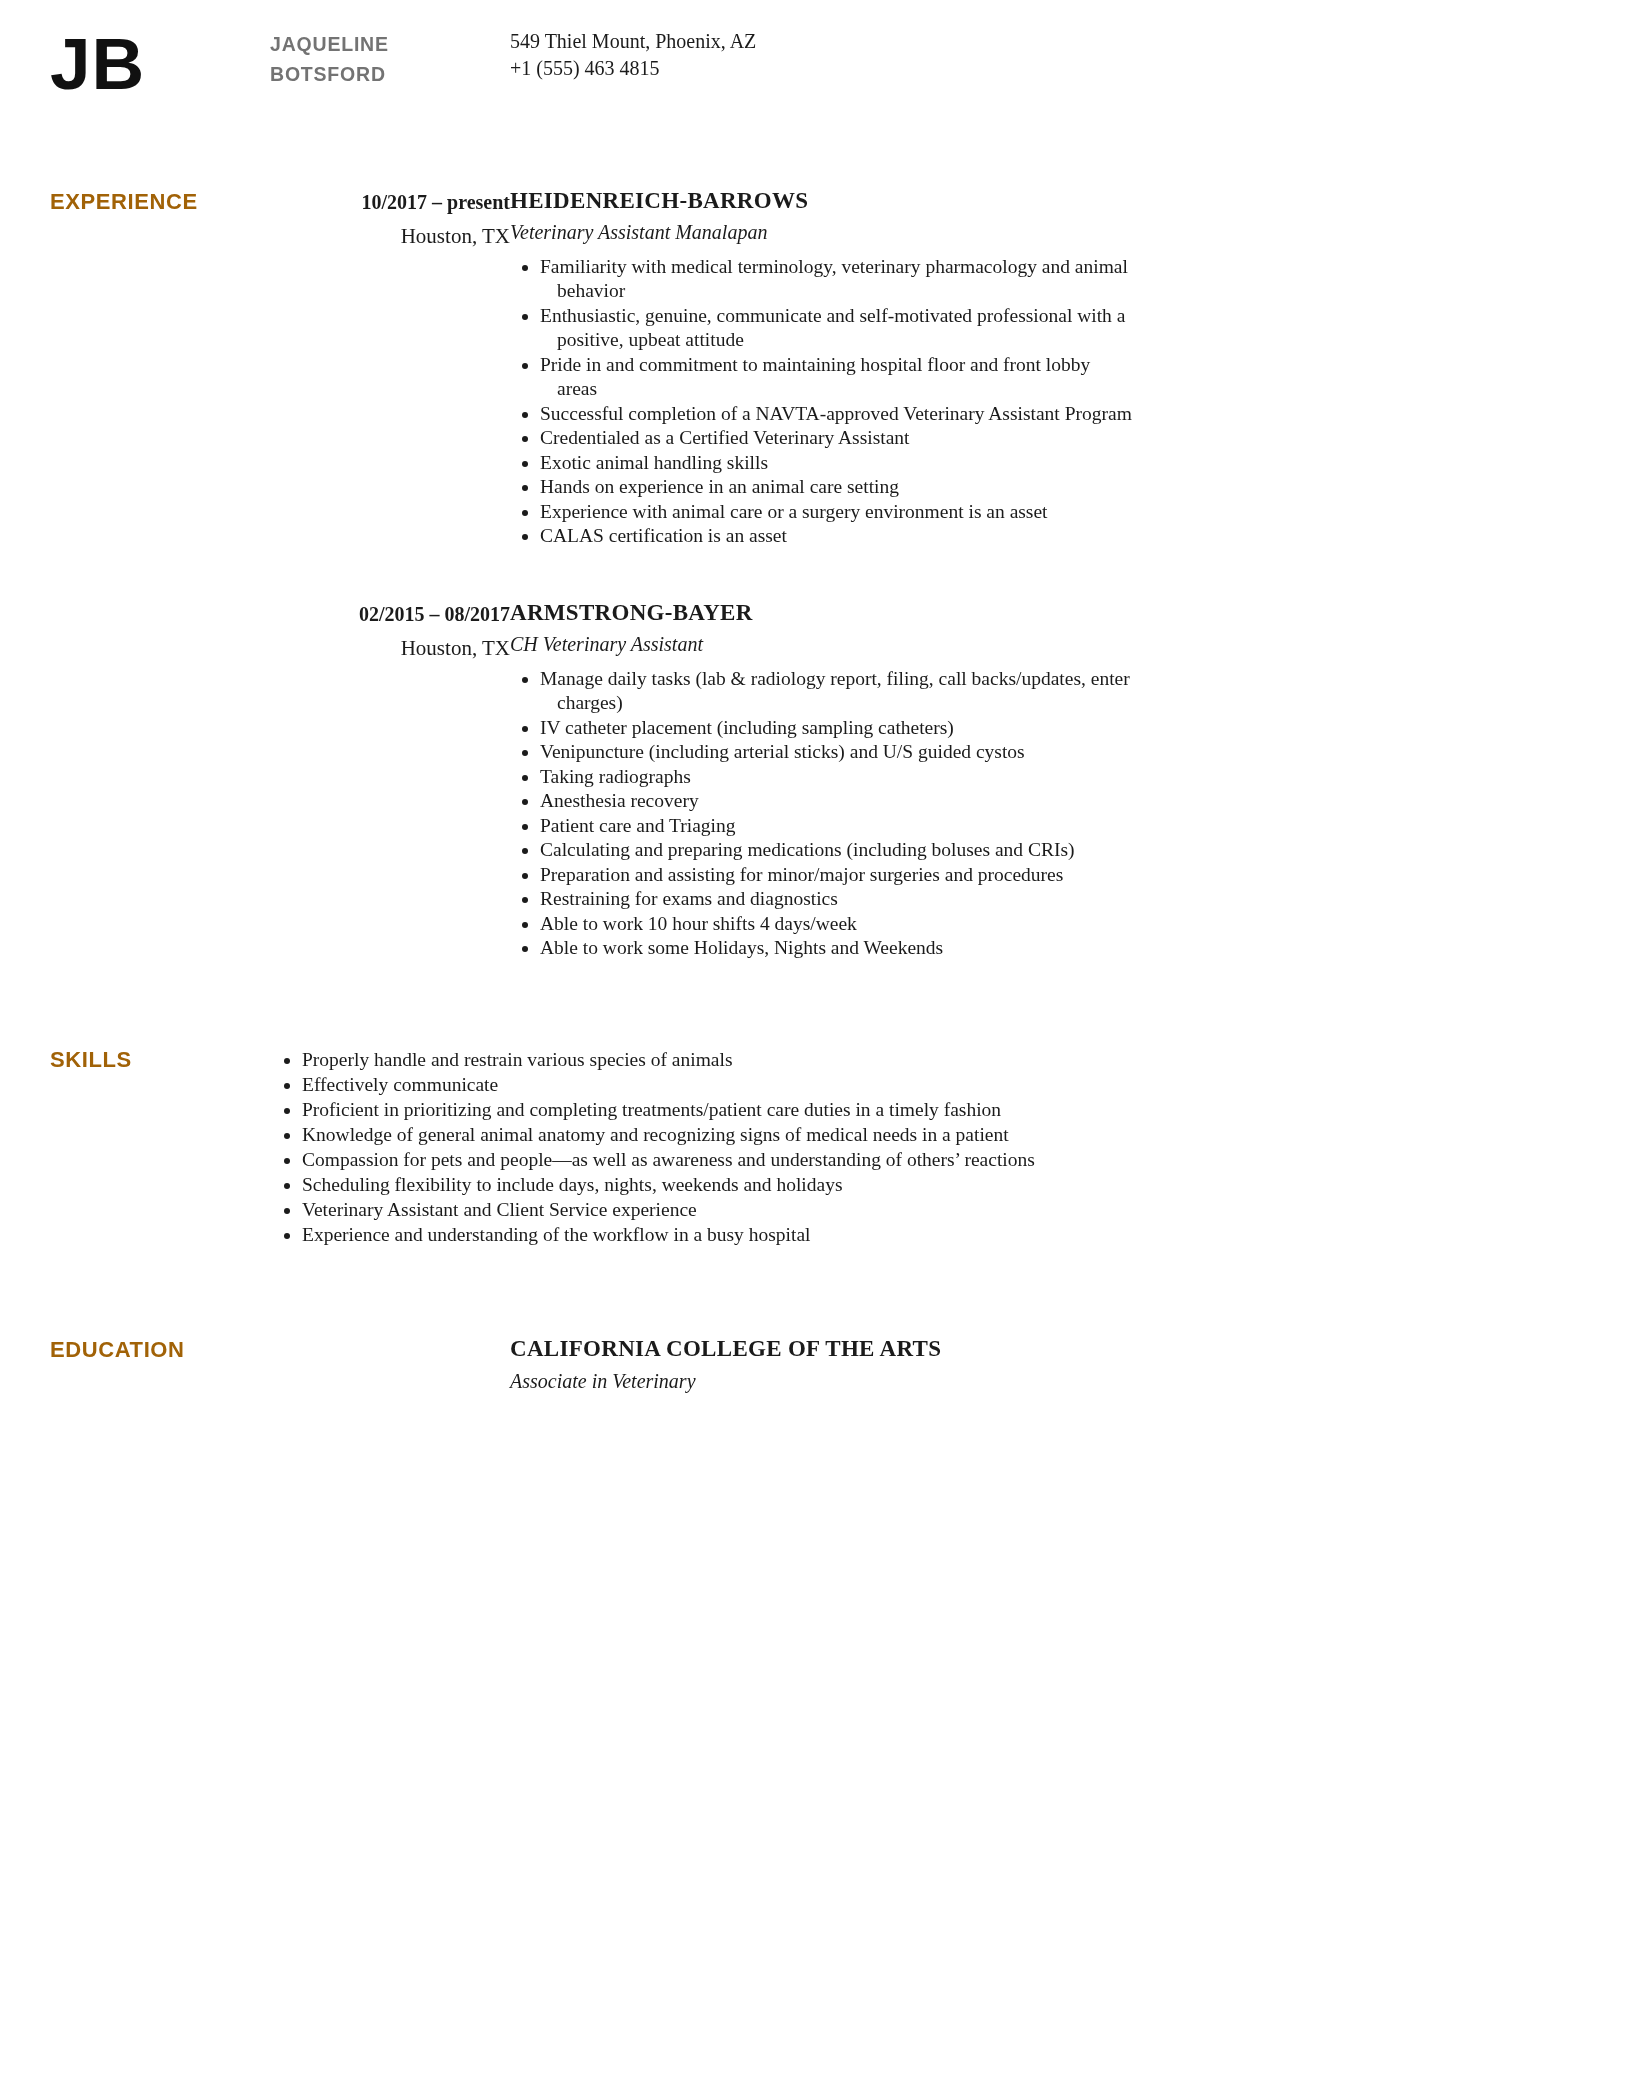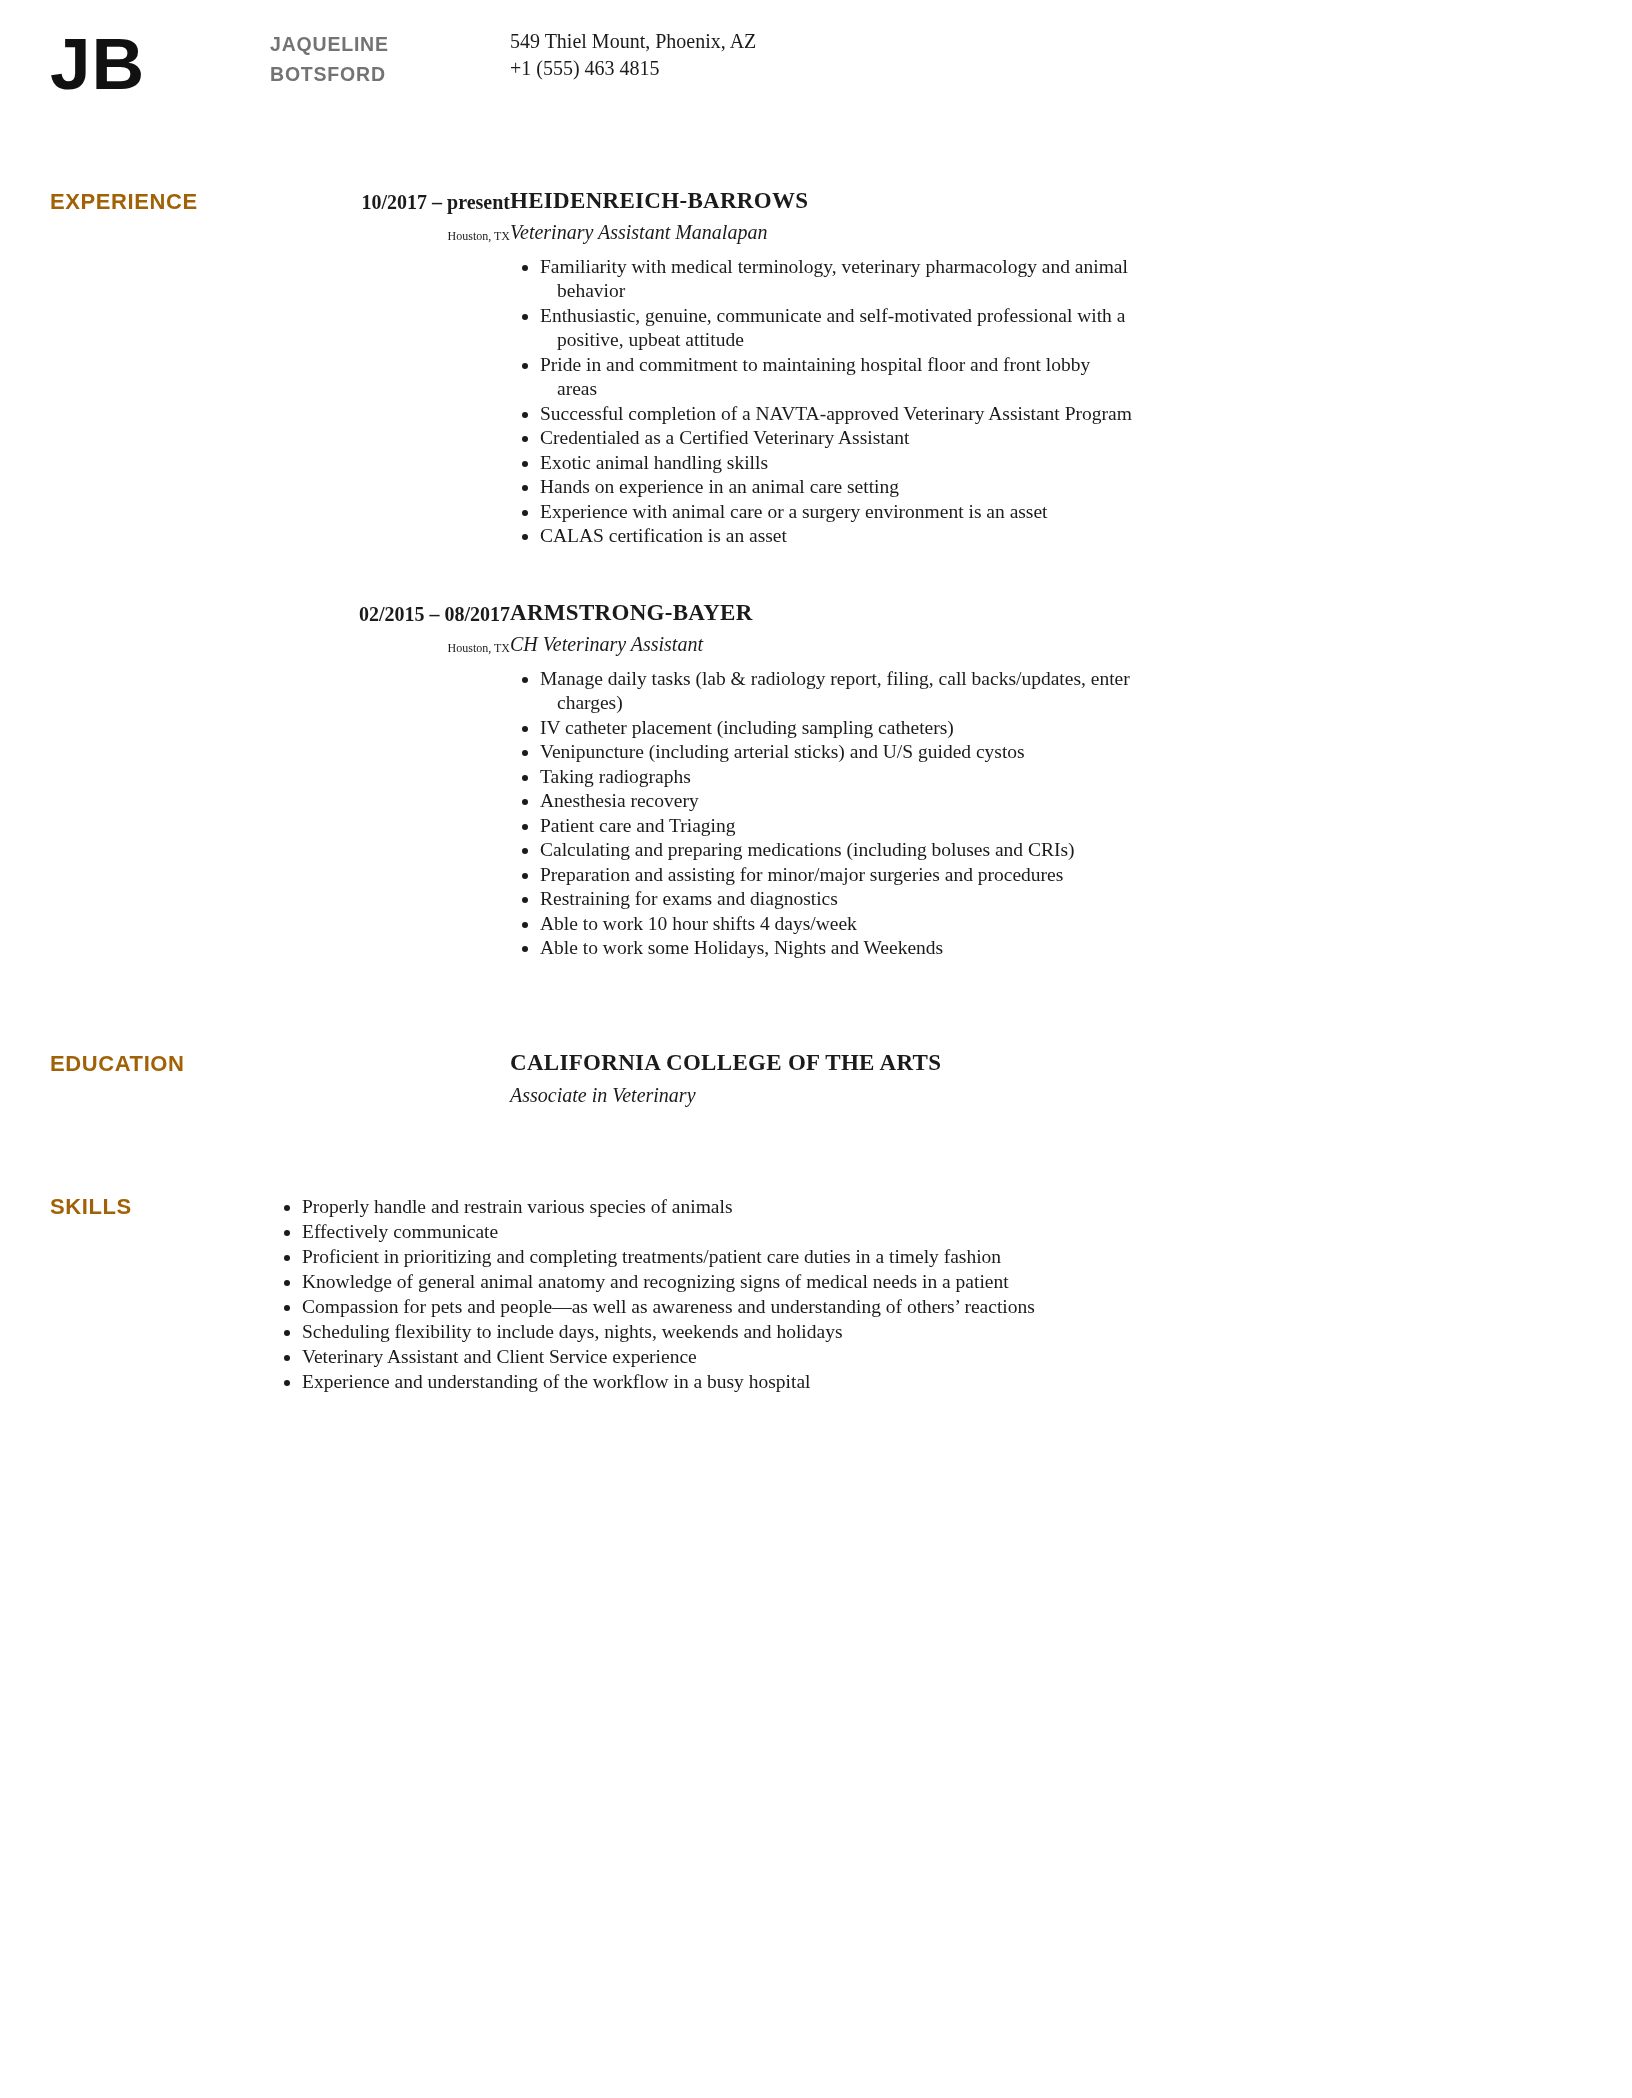--- a/index.html
+++ b/index.html
@@ -56,21 +56,21 @@
   }
 
   
   .meta { padding-top: 3px; text-align: right; }
   .dates {
     font-weight: 700;
     font-size: 20px;
     line-height: 25px;
   }
   .location {
-    font-size: 12px;
+    font-size: 21px;
     line-height: 25px;
     margin-top: 9px;
   }
   .company {
     margin: 0;
     font-size: 23px;
     font-weight: 700;
     letter-spacing: 0.3px;
     line-height: 27px;
   }
@@ -177,37 +177,37 @@
           <li>Patient care and Triaging</li>
           <li>Calculating and preparing medications (including boluses and CRIs)</li>
           <li>Preparation and assisting for minor/major surgeries and procedures</li>
           <li>Restraining for exams and diagnostics</li>
           <li>Able to work 10 hour shifts 4 days/week</li>
           <li>Able to work some Holidays, Nights and Weekends</li>
         </ul>
     </div>
   </section>
 
-  <section class="row education-row">
-    <div class="section-label">EDUCATION</div>
-    <div></div>
-    <div class="content">
-      <h2 class="company">CALIFORNIA COLLEGE OF THE ARTS</h2>
-      <div class="degree">Associate in Veterinary</div>
-    </div>
-  </section>
-
   <section class="row skills-row">
     <div class="section-label">SKILLS</div>
     <ul class="skills">
 
     <li>Properly handle and restrain various species of animals</li>
         <li>Effectively communicate</li>
         <li>Proficient in prioritizing and completing treatments/patient care duties in a timely fashion</li>
         <li>Knowledge of general animal anatomy and recognizing signs of medical needs in a patient</li>
         <li>Compassion for pets and people—as well as awareness and understanding of others’ reactions</li>
         <li>Scheduling flexibility to include days, nights, weekends and holidays</li>
         <li>Veterinary Assistant and Client Service experience</li>
         <li>Experience and understanding of the workflow in a busy hospital</li>
       </ul>
   </section>
 
+  <section class="row education-row">
+    <div class="section-label">EDUCATION</div>
+    <div></div>
+    <div class="content">
+      <h2 class="company">CALIFORNIA COLLEGE OF THE ARTS</h2>
+      <div class="degree">Associate in Veterinary</div>
+    </div>
+  </section>
+
 </div>
 
 </body></html>

